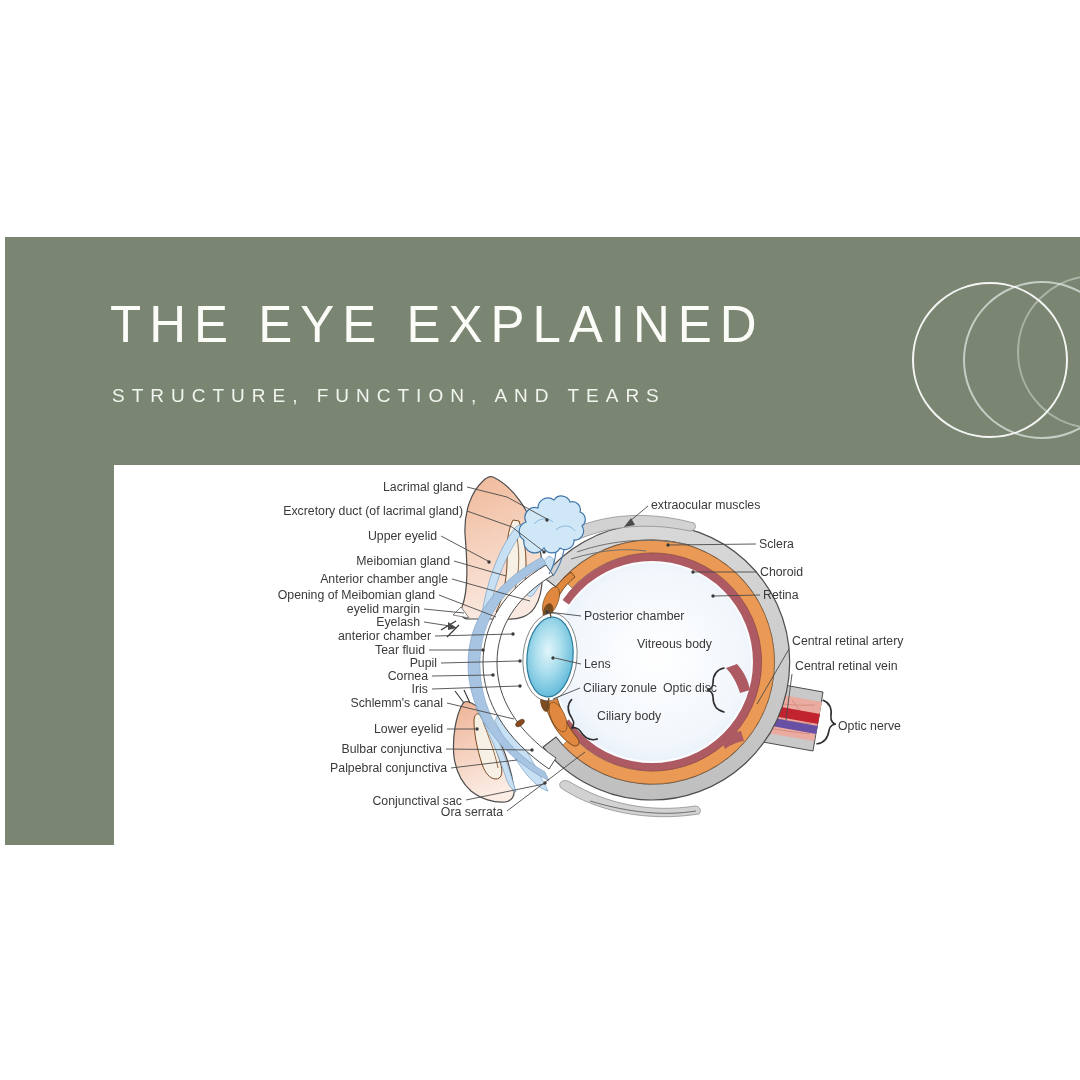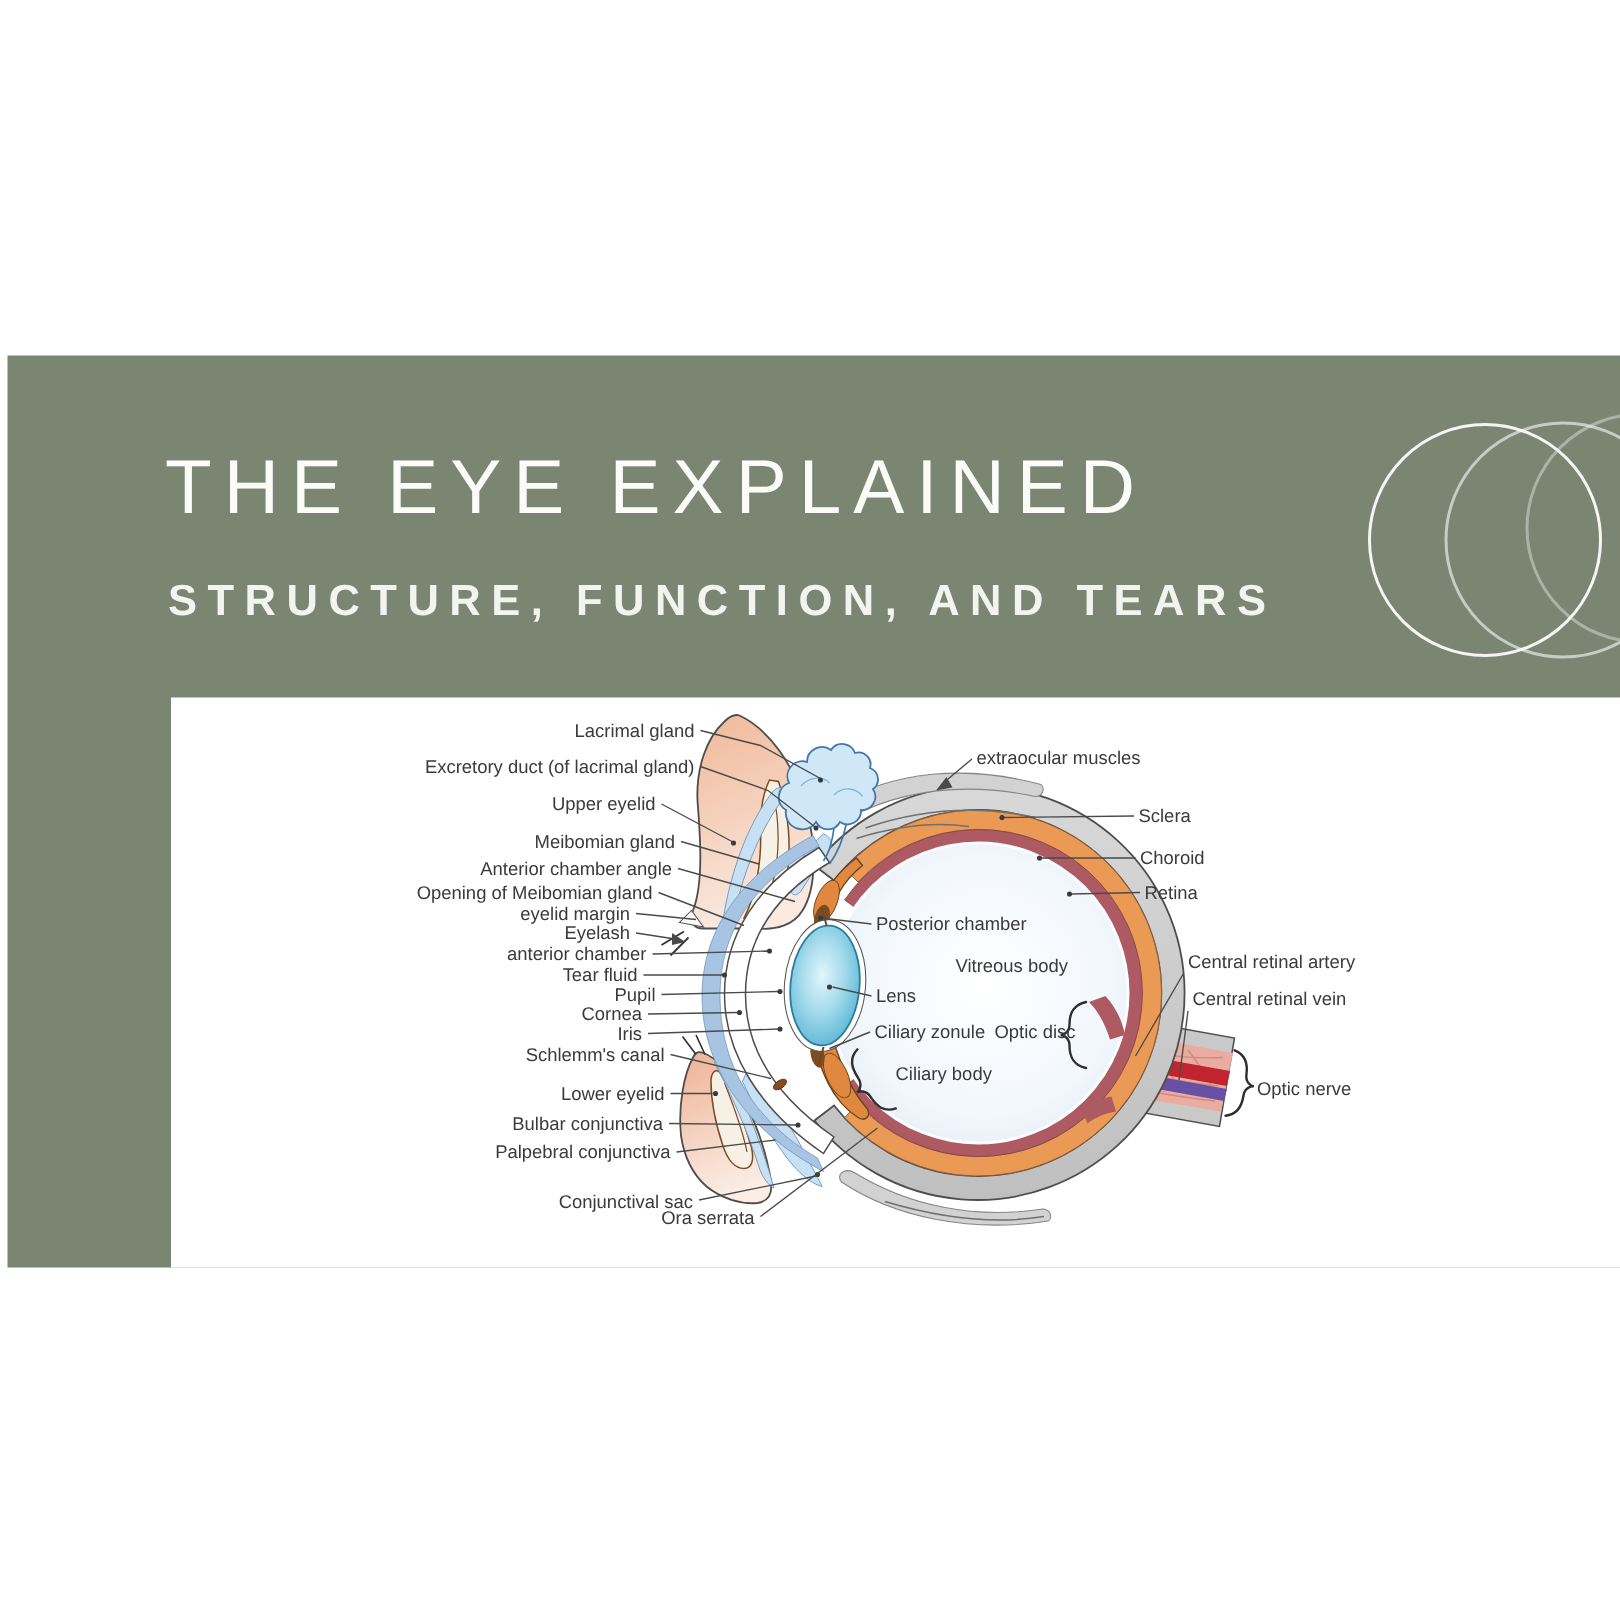--- a/index.html
+++ b/index.html
@@ -2,21 +2,21 @@
 <html><head>
 <meta charset="utf-8">
 <style>
   html,body{margin:0;padding:0;background:#ffffff;}
   .page{position:relative;width:1080px;height:1080px;background:#ffffff;overflow:hidden;
         font-family:"Liberation Sans",sans-serif;}
   .band{position:absolute;left:5px;top:237px;width:1075px;height:608px;background:#7a8672;}
   .panel{position:absolute;left:114px;top:465px;width:966px;height:380px;background:#ffffff;}
   .title{position:absolute;left:105px;top:58px;font-size:51px;font-weight:300;
          letter-spacing:8px;color:#fbfbf8;white-space:nowrap;}
-  .subtitle{position:absolute;left:107px;top:148px;font-size:29px;font-weight:700;
+  .subtitle{position:absolute;left:107px;top:148px;font-size:19px;font-weight:400;
             letter-spacing:7px;color:#f2f4ef;white-space:nowrap;}
   .circ{position:absolute;border-radius:50%;}
   .c1{left:907px;top:45px;width:152px;height:152px;border:2.5px solid rgba(255,255,255,.92);}
   .c2{left:958px;top:44px;width:154px;height:154px;border:2px solid rgba(255,255,255,.58);}
   .c3{left:1012px;top:38px;width:150px;height:150px;border:2px solid rgba(238,243,238,.42);}
   svg.diagram{position:absolute;left:0;top:0;width:1080px;height:1080px;}
   .lbl{font-size:12.3px;fill:#3a3a3a;font-family:"Liberation Sans",sans-serif;}
   .leader{stroke:#4a4a4a;stroke-width:0.9;fill:none;}
   .dot{fill:#3a3a3a;}
   .brace{stroke:#2e2e2e;stroke-width:1.6;fill:none;stroke-linecap:round;}

